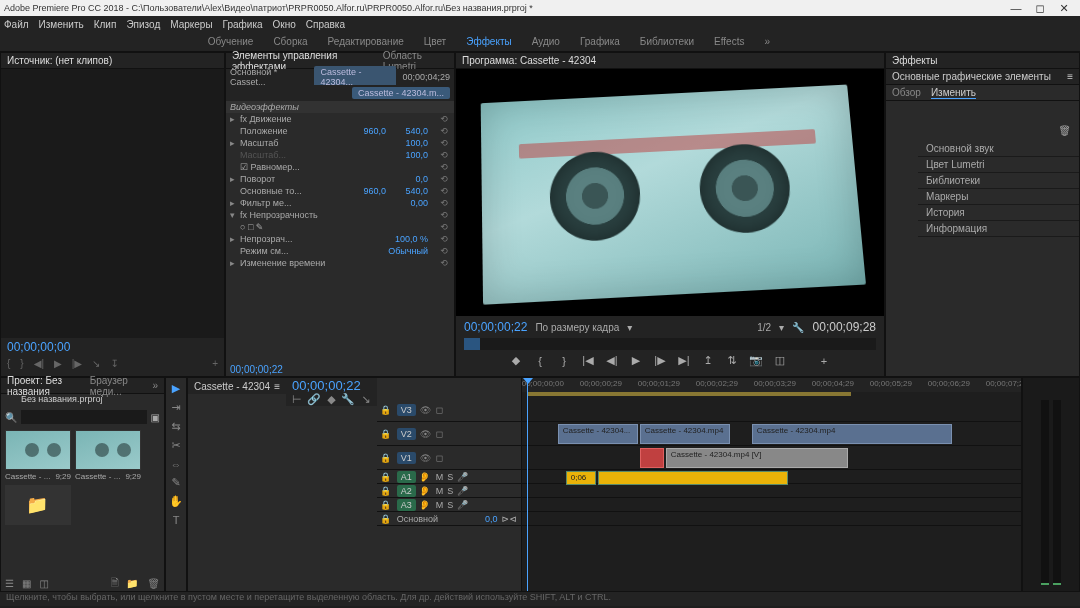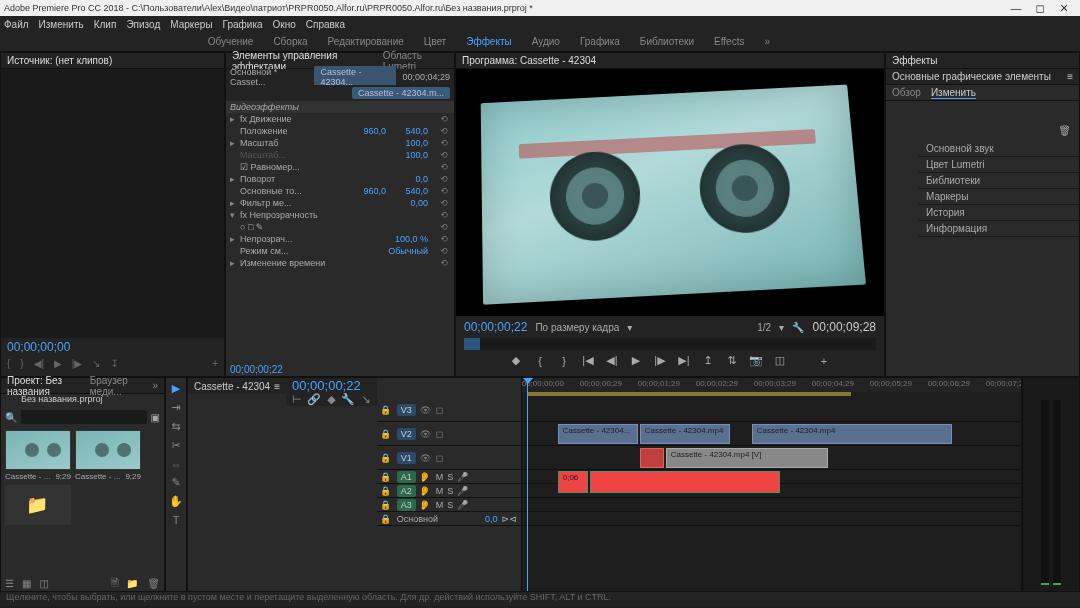--- a/index.html
+++ b/index.html
@@ -86,21 +86,21 @@
 .ruler { height: 14px; background: #232323; display: flex; font-size: 8px; color: #777; position: relative; }
 .ruler span { position: absolute; top: 1px; }
 .work-area { position: absolute; top: 14px; left: 5px; right: 170px; height: 4px; background: #887733; }
 .track { height: 24px; border-bottom: 1px solid #111; display: flex; align-items: center; }
 .tl-left .track { padding: 0 4px; gap: 4px; font-size: 9px; }
 .tl-left .track.audio { height: 14px; }
 .track .lock { width: 12px; color: #666; }
 .track .tag { background: #2a4a6a; padding: 1px 4px; border-radius: 2px; color: #ccc; }
 .track .eye { width: 12px; color: #888; }
 .clip { position: absolute; height: 20px; background: #5a7090; border: 1px solid #7a90b0; font-size: 8px; color: #222; padding: 1px 4px; overflow: hidden; white-space: nowrap; }
-.clip.audio { background: #ef4444; border-color: #5a8a6a; height: 22px; }
+.clip.audio { background: #eab308; border-color: #5a8a6a; height: 14px; margin-left: 8px; }
 .clip.grey { background: #888; border-color: #aaa; }
 .clip.mini { background: #c04040; border-color: #e06060; }
 .audio-meter { width: 58px; background: #1a1a1a; border: 1px solid #111; display: flex; align-items: flex-end; justify-content: center; gap: 4px; padding: 6px; }
 .meter-bar { width: 8px; height: 92%; background: #111; position: relative; }
 .meter-bar::after { content: ""; position: absolute; bottom: 0; left: 0; right: 0; height: 2px; background: #4aa060; }
 .status { height: 14px; background: #232323; color: #666; font-size: 9px; padding: 0 6px; display: flex; }
 </style>
 </head>
 <body>
 
@@ -459,21 +459,21 @@
         <div class="work-area"></div>
         <div style="height:6px"></div>
         <div class="track"></div>
         <div class="track" style="position:relative">
           <div class="clip" style="left:36px;width:80px;top:2px">Cassette - 42304...</div>
           <div class="clip" style="left:118px;width:90px;top:2px">Cassette - 42304.mp4</div>
           <div class="clip" style="left:230px;width:200px;top:2px">Cassette - 42304.mp4</div>
         </div>
         <div class="track" style="position:relative">
           <div class="clip mini" style="left:118px;width:24px;top:2px;height:20px"></div>
-          <div class="clip grey" style="left:144px;width:162px;top:2px">Cassette - 42304.mp4 [V]</div>
+          <div class="clip grey" style="left:144px;width:182px;top:2px">Cassette - 42304.mp4 [V]</div>
         </div>
         <div class="track" style="height:14px;position:relative">
           <div class="clip audio" style="left:36px;width:30px;top:1px">0;06</div>
           <div class="clip audio" style="left:68px;width:190px;top:1px"></div>
         </div>
         <div class="track" style="height:14px"></div>
         <div class="track" style="height:14px"></div>
         <div class="track" style="height:14px"></div>
         <div class="playhead"></div>
       </div>

